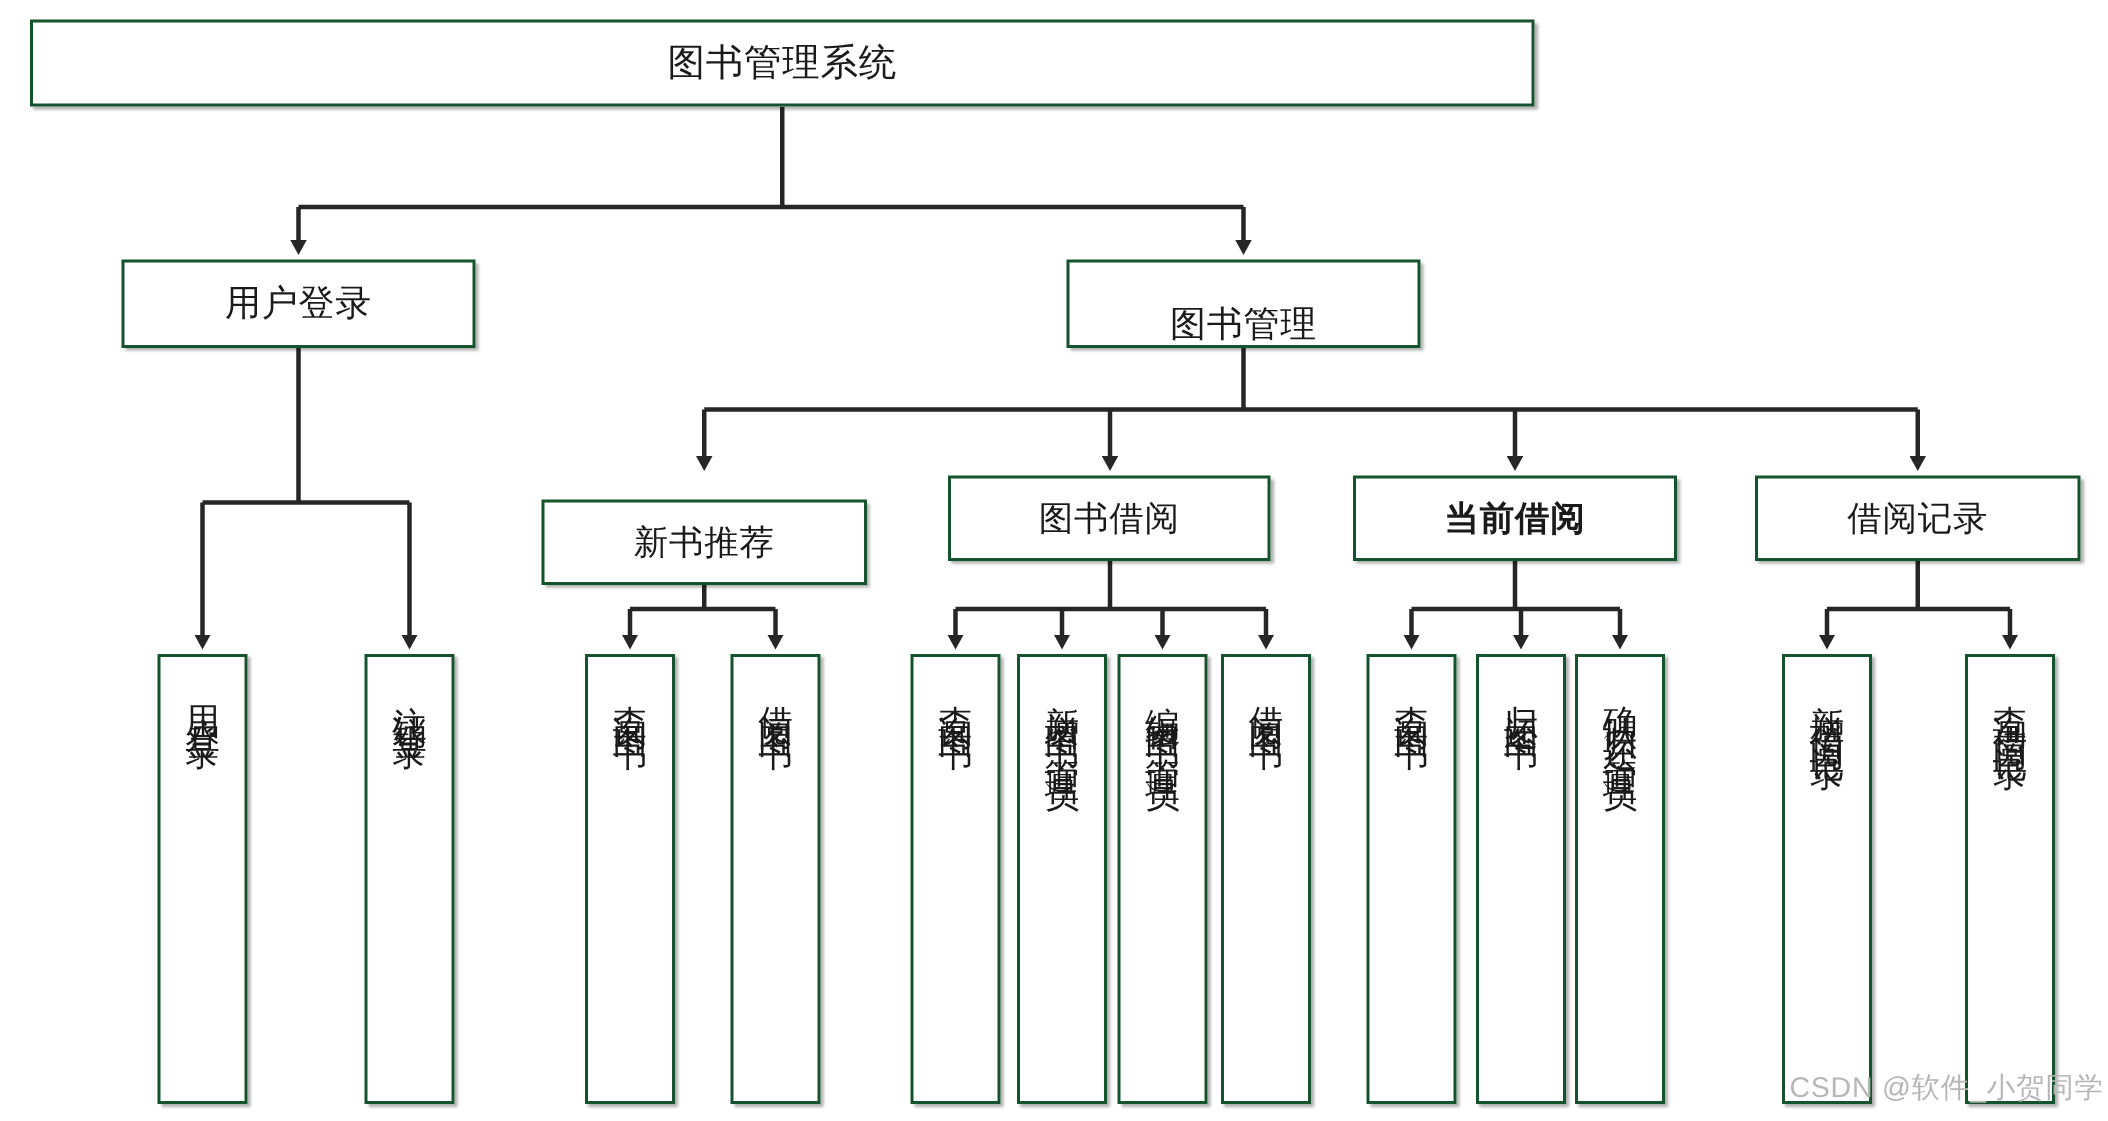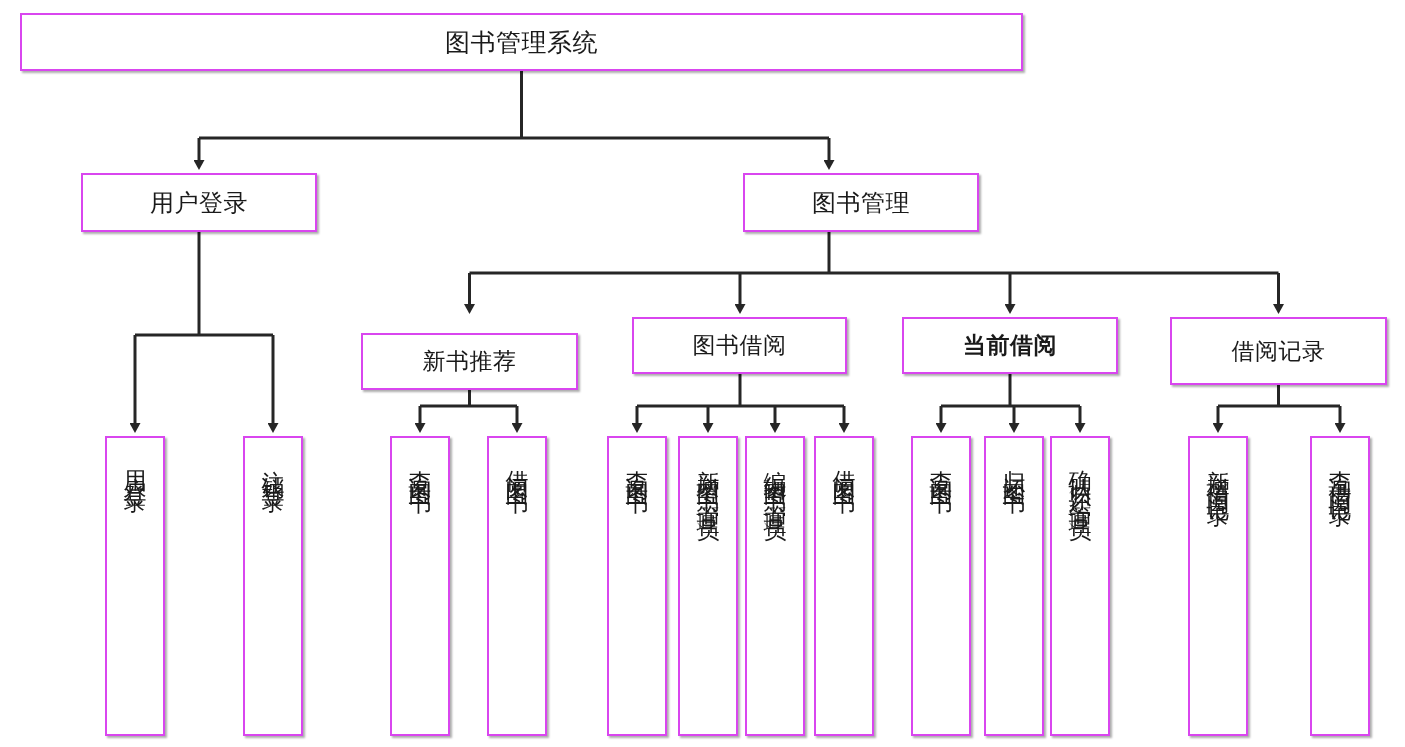--- a/index.html
+++ b/index.html
@@ -21,21 +21,21 @@
     position: absolute;
     left: 0;
     top: 0;
     width: 1405px;
     height: 747px;
   }
   .node {
     position: absolute;
     box-sizing: border-box;
     background: #ffffff;
-    border: 2px solid #d946ef;
+    border: 2px solid #14532d;
     box-shadow: 2px 2px 2px rgba(0,0,0,0.32);
     display: flex;
     align-items: center;
     justify-content: center;
     color: #1a1a1a;
     letter-spacing: 0.5px;
   }
   .node .label {
     display: block;
     line-height: 1.08;
@@ -115,33 +115,33 @@
         <line x1="1340" y1="406" x2="1340" y2="424" stroke="#262626" stroke-width="3" marker-end="url(#arrow)"></line>
       </g>
   </svg>
   <div id="nodes">
       <div class="node root horizontal" style="left: 20px; top: 13px; width: 1003px; height: 58px;">
         <span class="label">图书管理系统</span>
       </div>
       <div class="node l1 horizontal" style="left: 81px; top: 173px; width: 236px; height: 59px;">
         <span class="label">用户登录</span>
       </div>
-      <div class="node l1 horizontal" style="left: 743px; top: 173px; width: 236px; height: 59px;">
+      <div class="node l1 horizontal" style="left: 711px; top: 173px; width: 236px; height: 59px; align-items: flex-end;">
         <span class="label">图书管理</span>
       </div>
       <div class="node l2 horizontal" style="left: 361px; top: 317px; width: 217px; height: 57px; margin-top: 16px;">
         <span class="label">新书推荐</span>
       </div>
       <div class="node l2 horizontal" style="left: 632px; top: 317px; width: 215px; height: 57px;">
         <span class="label">图书借阅</span>
       </div>
       <div class="node l2 horizontal" style="left: 902px; top: 317px; width: 216px; height: 57px; font-weight: bold;">
         <span class="label">当前借阅</span>
       </div>
-      <div class="node l2 horizontal" style="left: 1170px; top: 317px; width: 217px; height: 68px;">
+      <div class="node l2 horizontal" style="left: 1170px; top: 317px; width: 217px; height: 57px;">
         <span class="label">借阅记录</span>
       </div>
       <div class="node leaf vertical" style="left: 105px; top: 436px; width: 60px; height: 300px;">
         <span class="label">用户登录</span>
       </div>
       <div class="node leaf vertical" style="left: 243px; top: 436px; width: 60px; height: 300px;">
         <span class="label">注销登录</span>
       </div>
       <div class="node leaf vertical" style="left: 390px; top: 436px; width: 60px; height: 300px;">
         <span class="label">查询图书</span>
@@ -170,13 +170,14 @@
       <div class="node leaf vertical" style="left: 1050px; top: 436px; width: 60px; height: 300px;">
         <span class="label">确认归还（管理员）</span>
       </div>
       <div class="node leaf vertical" style="left: 1188px; top: 436px; width: 60px; height: 300px;">
         <span class="label">新增借阅记录</span>
       </div>
       <div class="node leaf vertical" style="left: 1310px; top: 436px; width: 60px; height: 300px;">
         <span class="label">查询借阅记录</span>
       </div>
     </div>
+  <div class="watermark" style="left: 1193px; top: 712px;">CSDN @软件_小贺同学</div>
 </div>
 
 </body></html>

